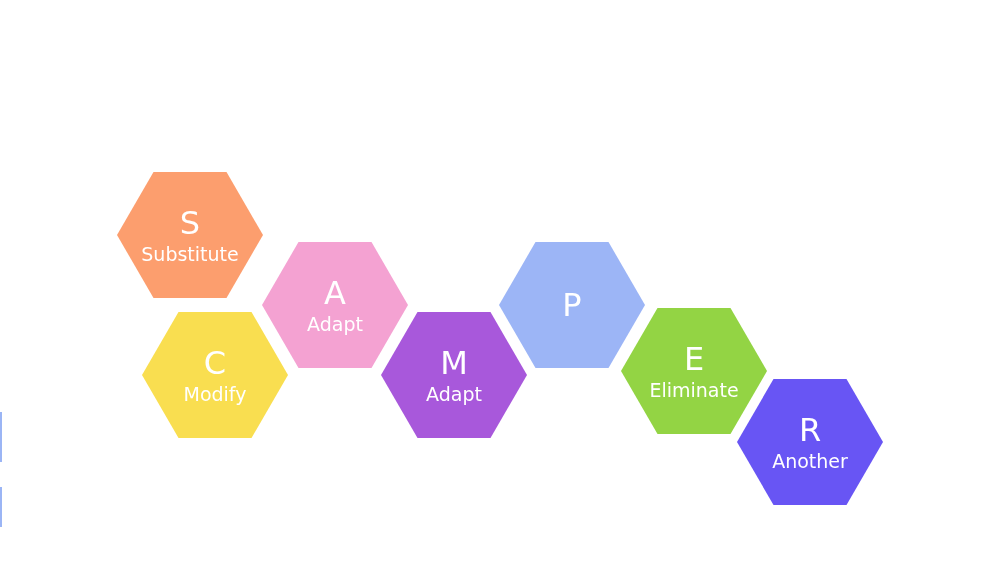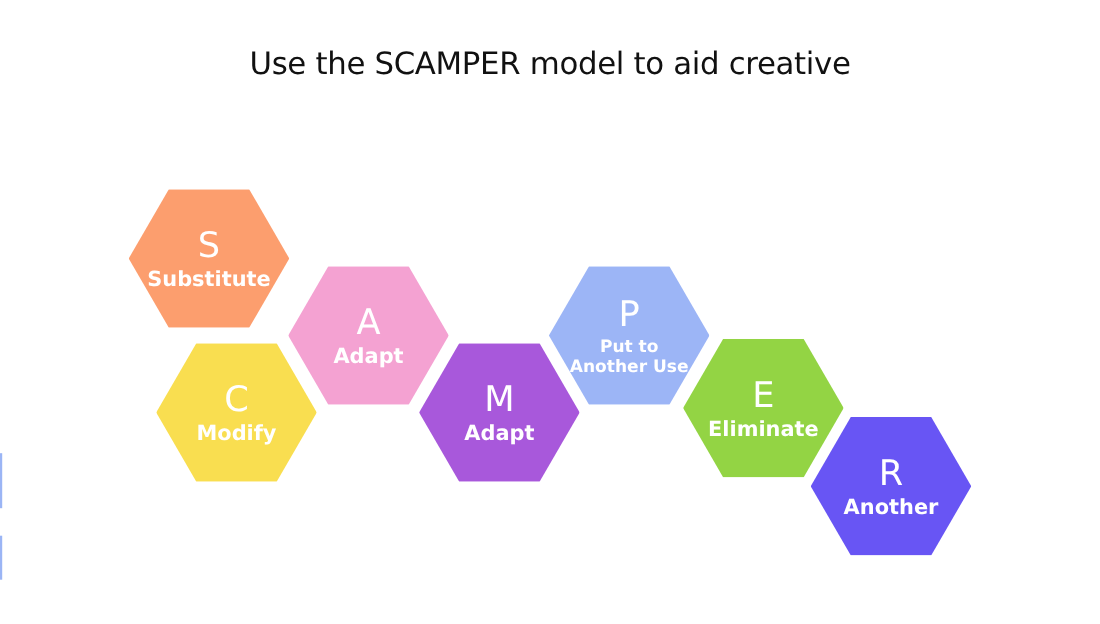--- a/index.html
+++ b/index.html
@@ -41,38 +41,36 @@
     }
     .hex .letter {
       font-size: 32px;
       line-height: 34px;
       font-weight: normal;
     }
     .hex .word {
       font-size: 19px;
       line-height: 20px;
       margin-top: 4px;
-      font-weight: bold;
     }
     .hex .word.small {
       font-size: 15.5px;
       line-height: 18px;
     }
     .edge-mark {
       position: absolute;
       left: 0;
       width: 2px;
       background: #9bb5f5;
     }
   </style>
 </head>
 <body>
 
 <div class="title">
-  <span>Use the SCAMPER model to aid creative</span>
 </div>
 
 <div class="hex" style="left:117px; top:172px; background:#FC9E6E;">
   <div class="letter">S</div>
   <div class="word">Substitute</div>
 </div>
 
 <div class="hex" style="left:262px; top:242px; background:#F4A2D2;">
   <div class="letter">A</div>
   <div class="word">Adapt</div>
@@ -83,21 +81,20 @@
   <div class="word">Modify</div>
 </div>
 
 <div class="hex" style="left:381px; top:312px; background:#A858DB;">
   <div class="letter">M</div>
   <div class="word">Adapt</div>
 </div>
 
 <div class="hex" style="left:499px; top:242px; background:#9CB5F6;">
   <div class="letter">P</div>
-  <div class="word small" style="width:110px;">Put to Another Use</div>
 </div>
 
 <div class="hex" style="left:621px; top:308px; background:#93D444;">
   <div class="letter">E</div>
   <div class="word">Eliminate</div>
 </div>
 
 <div class="hex" style="left:737px; top:379px; background:#6855F4;">
   <div class="letter">R</div>
   <div class="word">Another</div>

